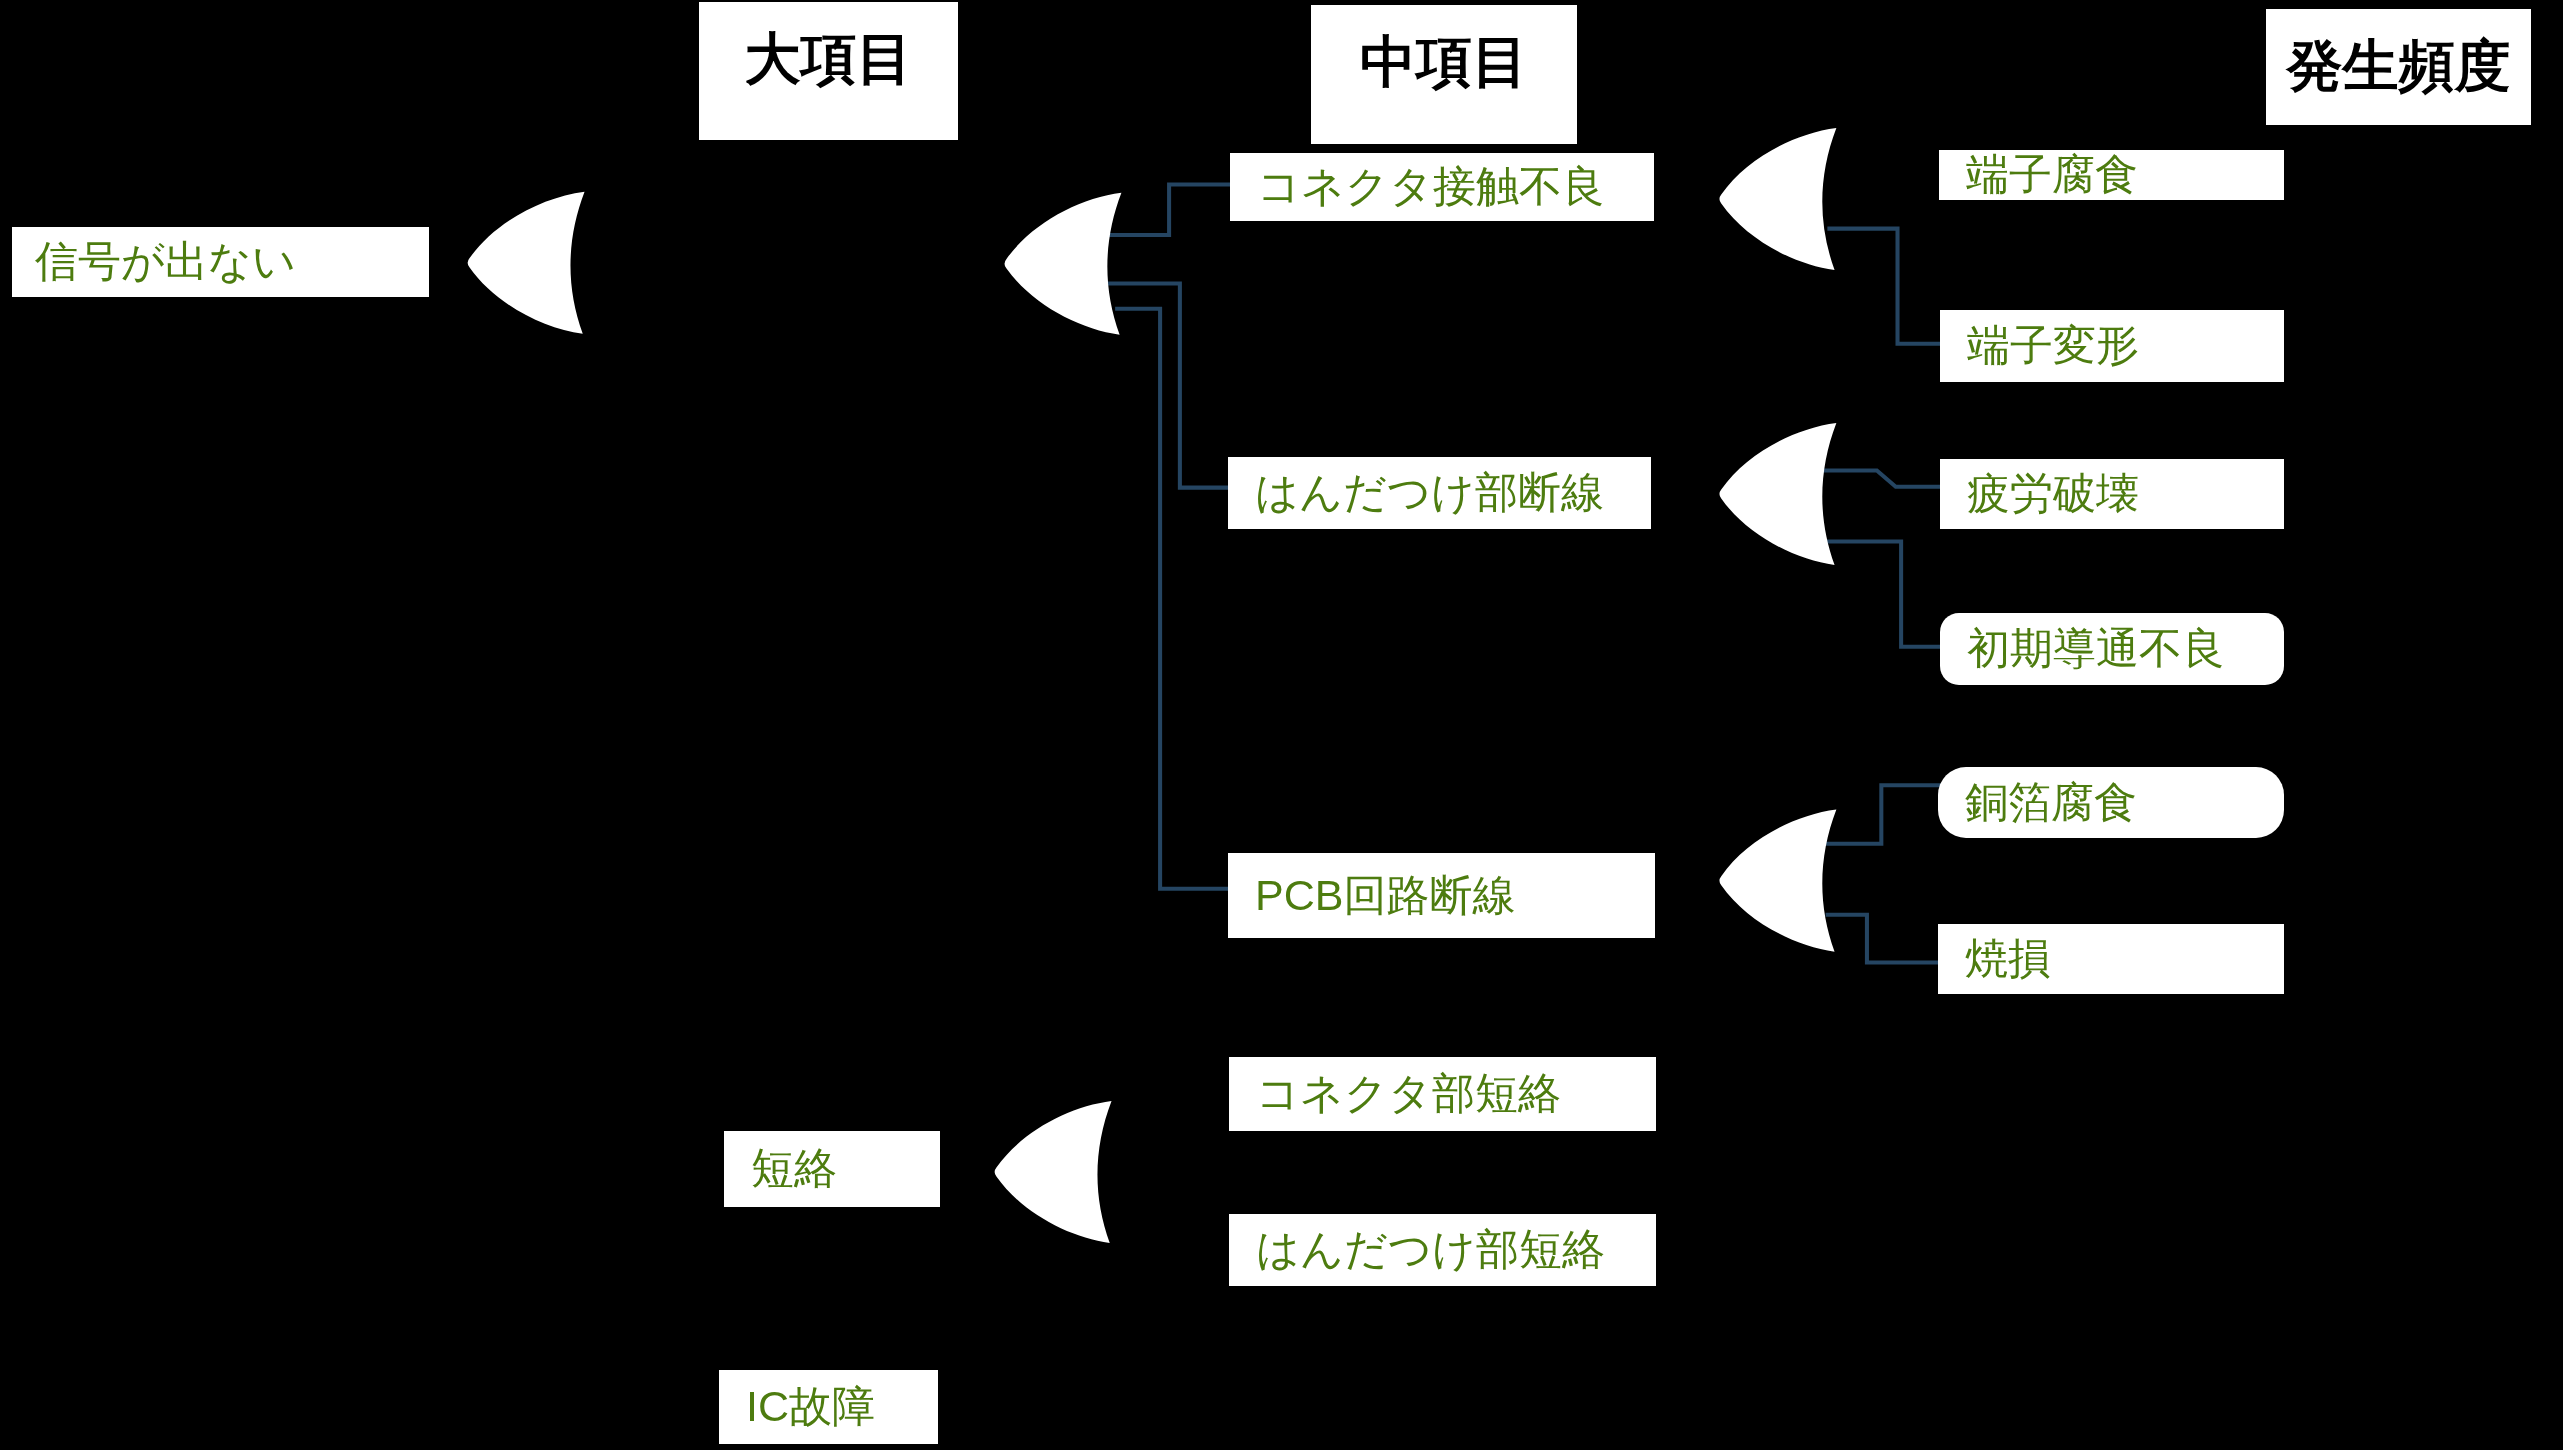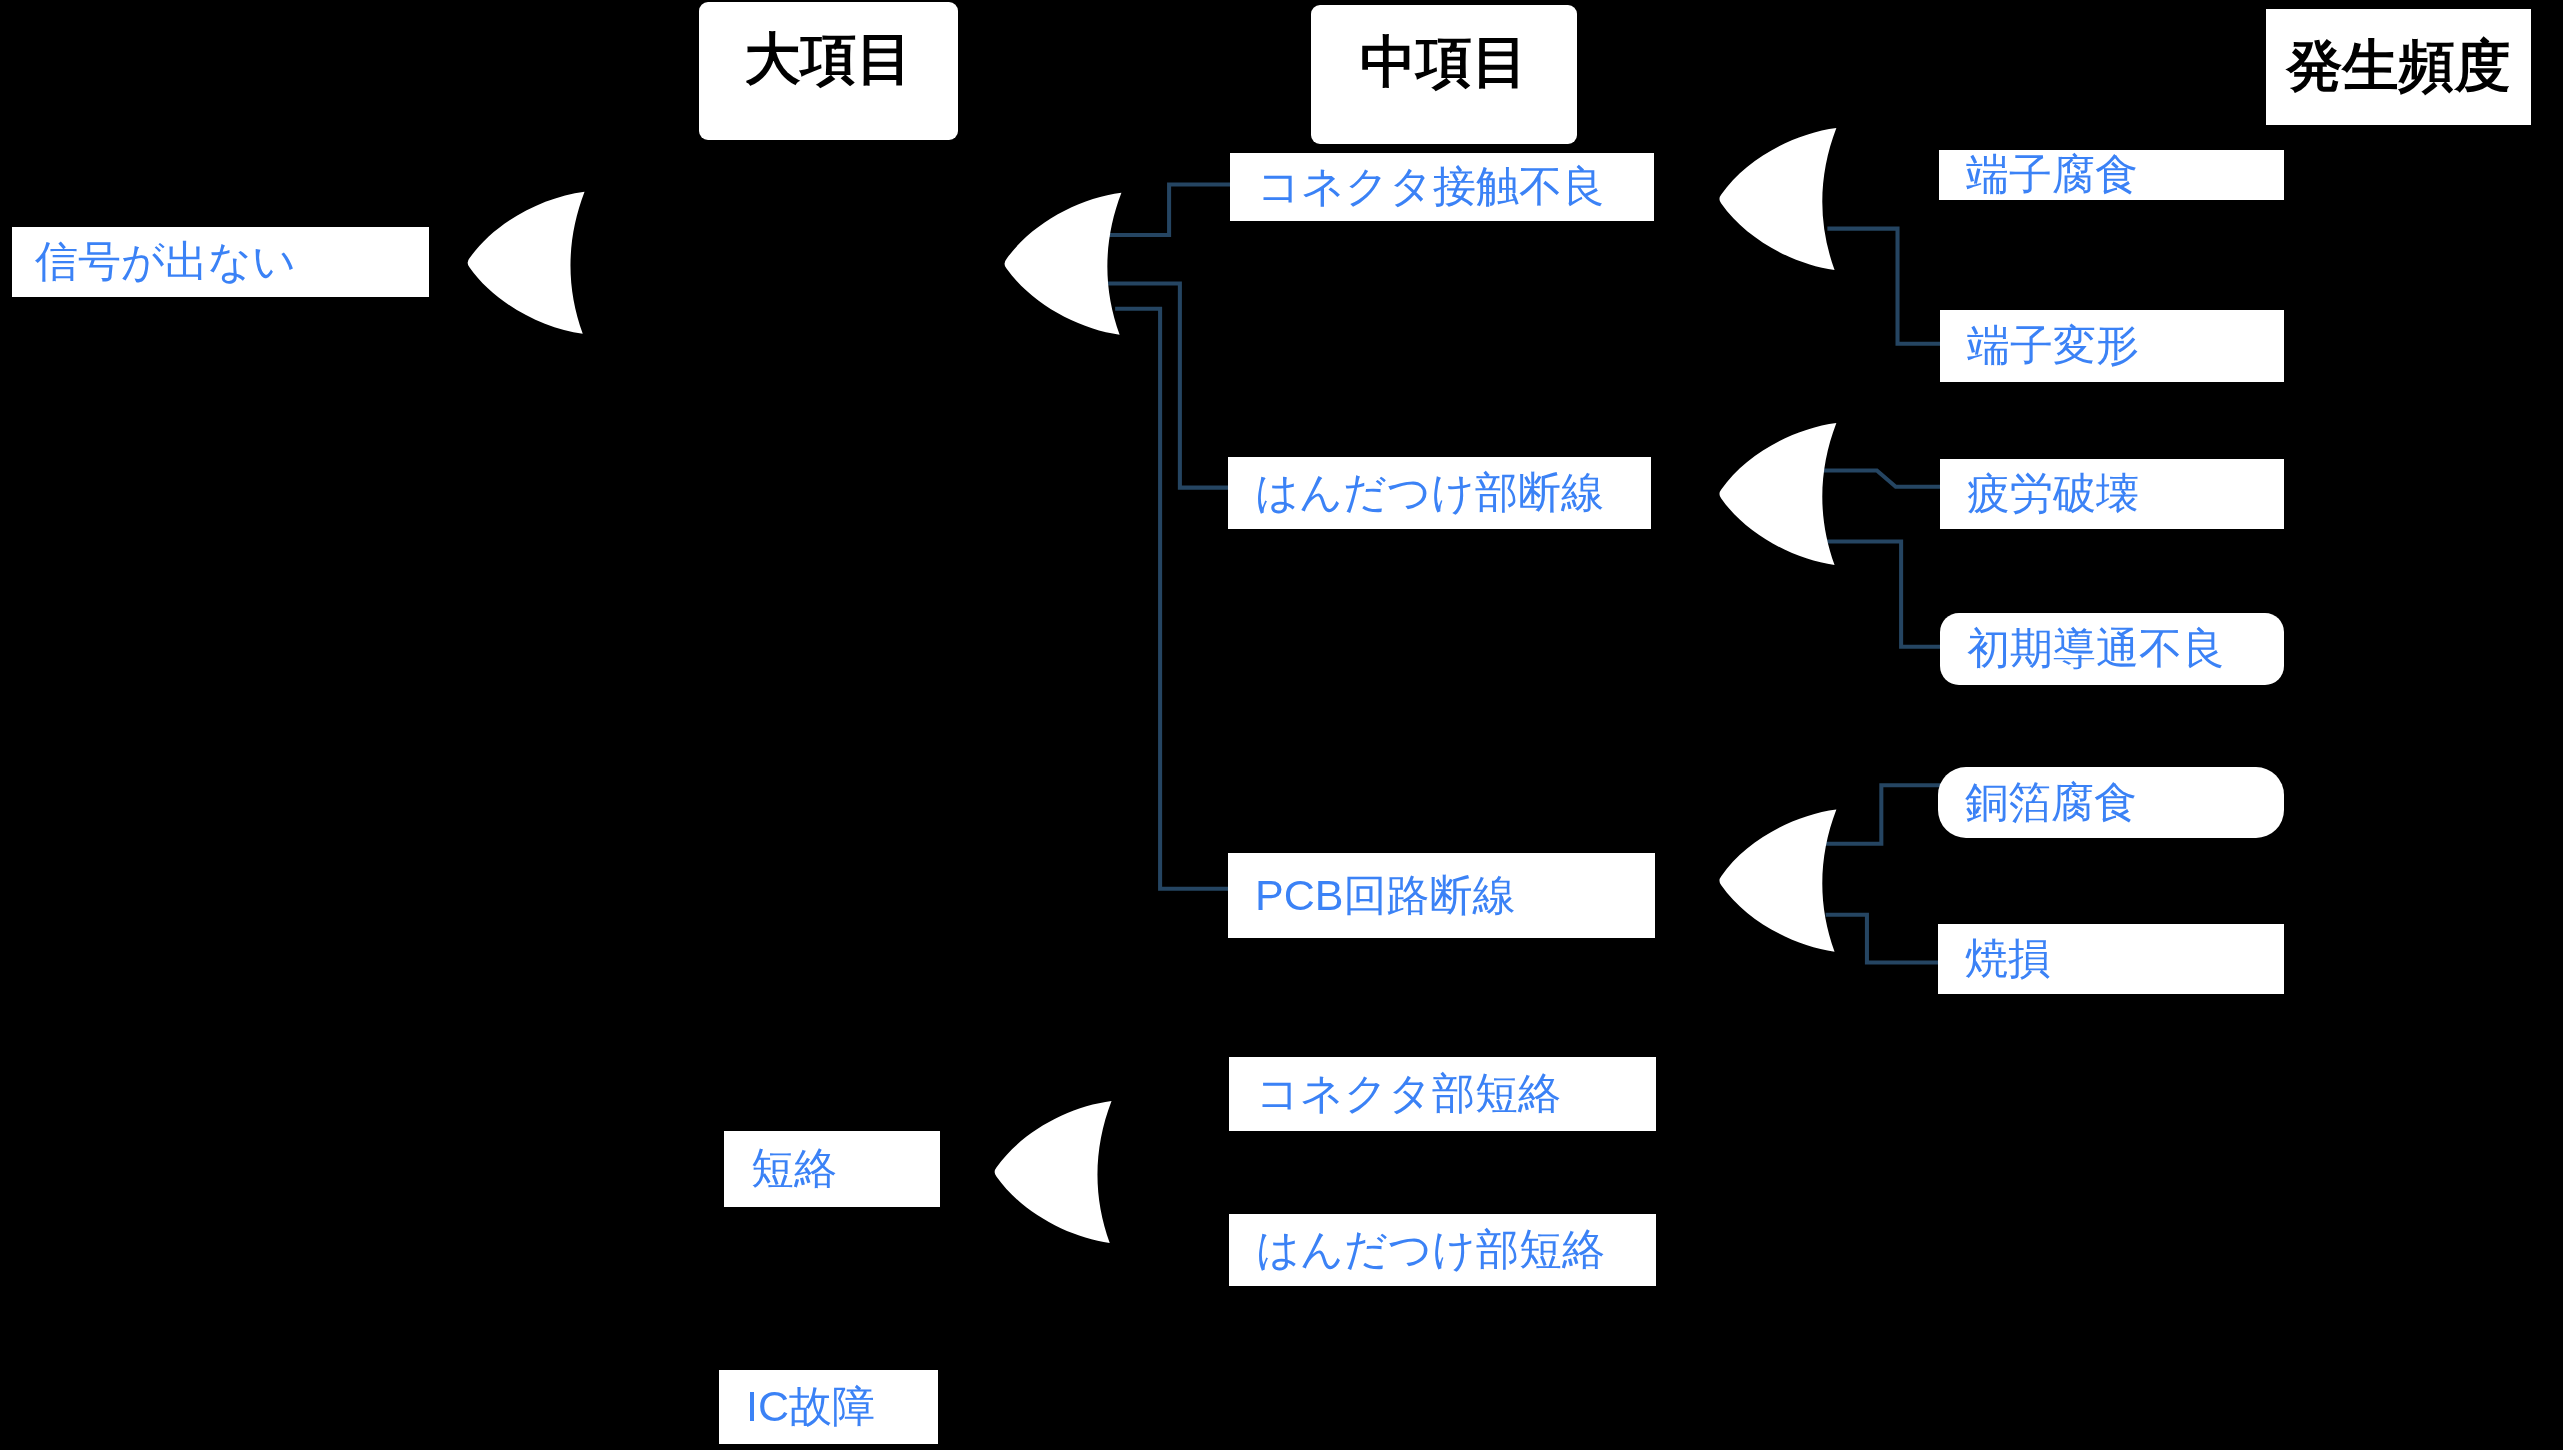--- a/index.html
+++ b/index.html
@@ -8,41 +8,41 @@
     background:#000000;
     position:relative;
     font-family:"Liberation Sans", sans-serif;
     overflow:hidden;
   }
   .stage{position:absolute;left:0;top:0;width:2563px;height:1451px;}
   svg.overlay{position:absolute;left:0;top:0;}
   .node{
     position:absolute;
     background:#ffffff;
-    color:#3b82f6;
+    color:#4d7c0f;
     display:flex;
     align-items:center;
     box-sizing:border-box;
     font-size:43px;
     padding-left:27px;
     white-space:nowrap;
   }
   .header{
     position:absolute;
     background:#ffffff;
     color:#000000;
     display:flex;
     align-items:center;
     justify-content:center;
     box-sizing:border-box;
     font-size:56px;
     font-weight:bold;
     white-space:nowrap;
   }
-  .header.tall{padding-bottom:22px;border-radius:9px;}
+  .header.tall{padding-bottom:22px;}
 </style>
 </head>
 <body>
 
 <div class="stage">
 
   <svg class="overlay" width="2563" height="1451" viewBox="0 0 2850 1613">
     <g stroke="#254562" stroke-width="4.5" fill="none">
       <polyline points="1228,261 1300,261 1300,205 1372,205"></polyline>
       <polyline points="1228,315 1312,315 1312,542 1370,542"></polyline>

